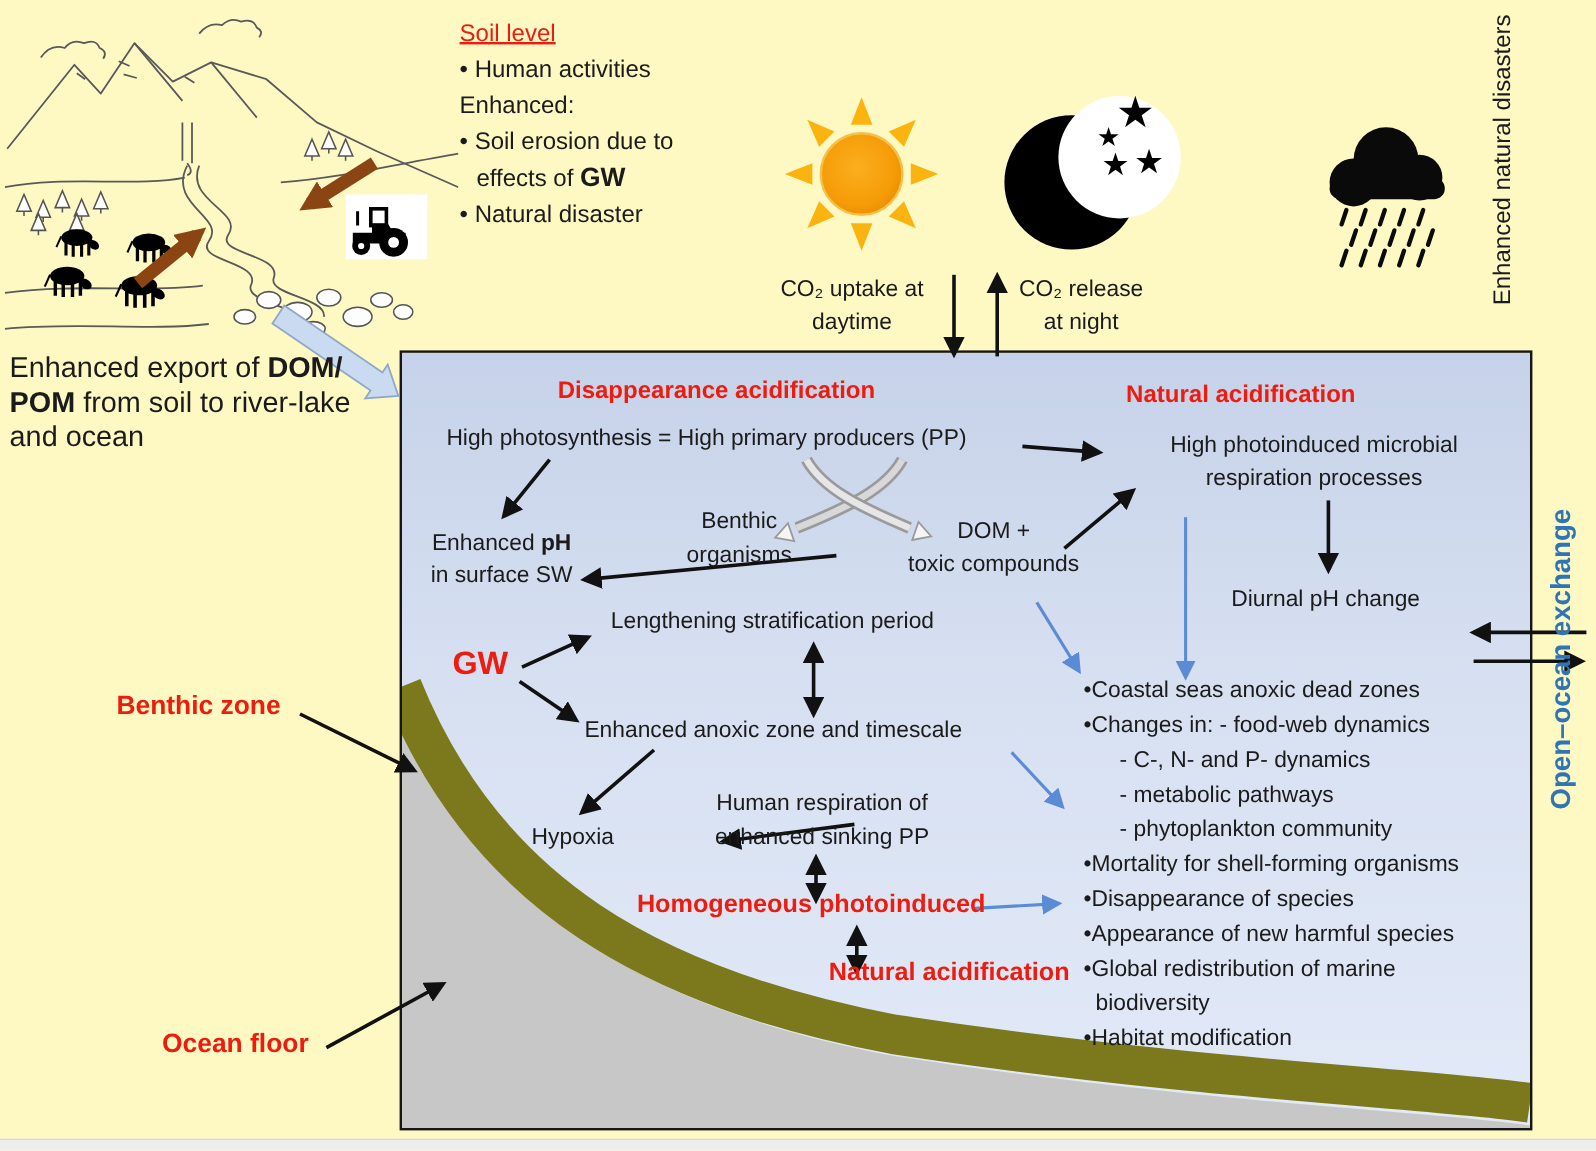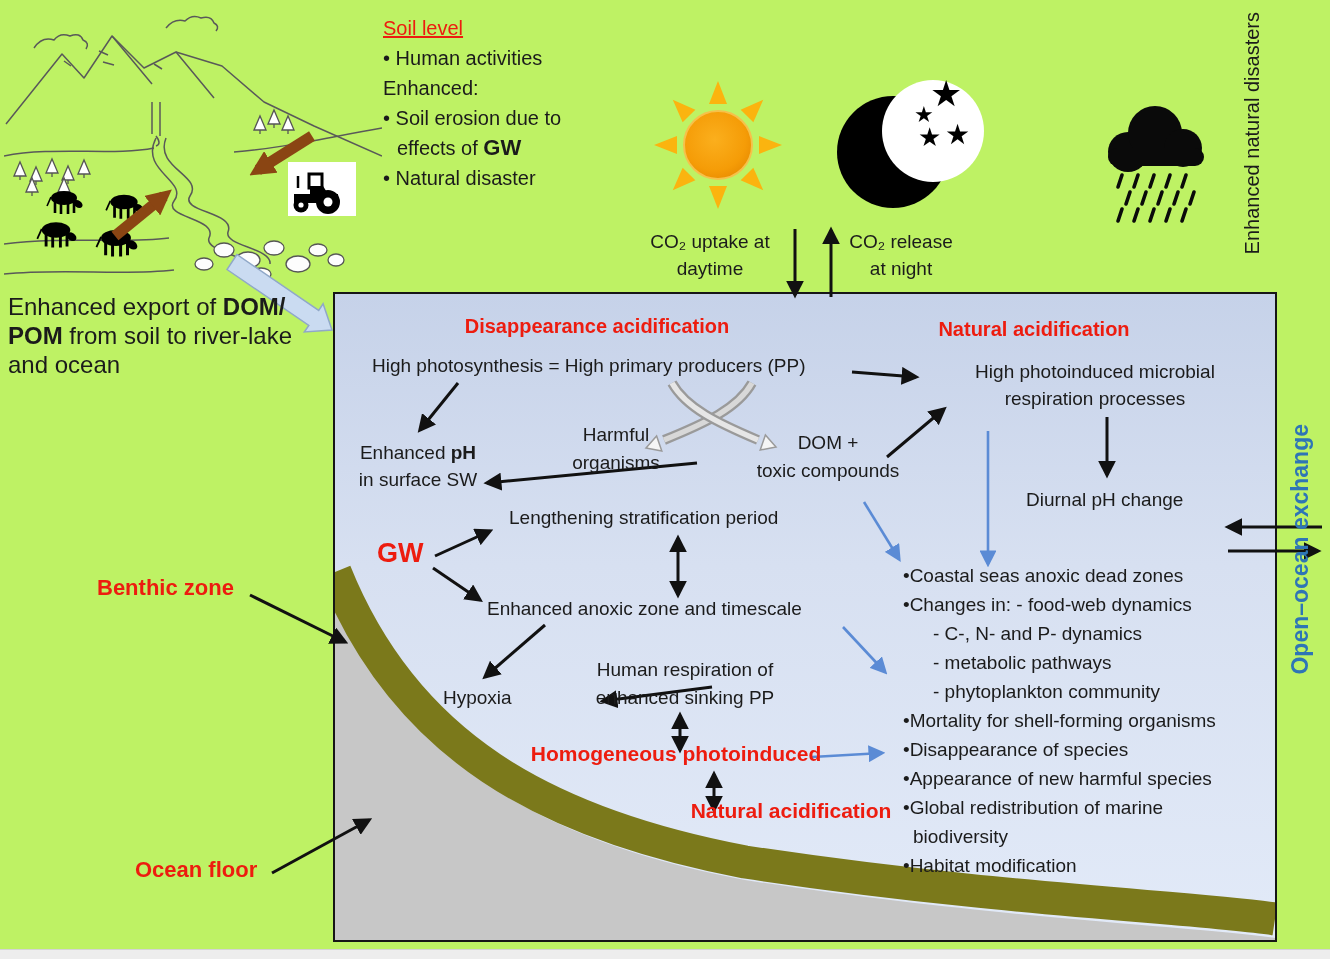--- a/index.html
+++ b/index.html
@@ -1,16 +1,16 @@
 <!DOCTYPE html>
 <html><head>
 <meta charset="utf-8">
 <style>
   html,body{margin:0;padding:0;background:#fff;}
-  #canvas{position:relative;width:1330px;height:959px;background:#bef264;overflow:hidden;
+  #canvas{position:relative;width:1330px;height:959px;background:#fef9c3;overflow:hidden;
           font-family:"Liberation Sans","DejaVu Sans",sans-serif;color:#1b1b1b;}
   .abs{position:absolute;}
   .t{position:absolute;font-size:19px;line-height:24px;white-space:nowrap;z-index:3;}
   .cx{transform:translateX(-50%);text-align:center;}
   .red{color:#ed1c0f;font-weight:700;}
   .rt{font-size:20px;}
   .rb{font-size:21px;}
   .zone{font-size:22px;color:#ed1c0f;font-weight:700;}
   .vert{writing-mode:vertical-rl;transform:rotate(180deg);}
   .b{font-weight:700;}
@@ -192,21 +192,21 @@
   </div>
 
   <div class="t cx red rt" style="left:597px;top:314px">Disappearance acidification</div>
   <div class="t" style="left:372px;top:354px">High photosynthesis = High primary producers (PP)</div>
   <div class="t cx red rt" style="left:1034px;top:317px">Natural acidification</div>
   <div class="t cx" style="left:1095px;top:358px;line-height:27px">
     <div>High photoinduced microbial</div>
     <div>respiration processes</div>
   </div>
   <div class="t cx" style="left:616px;top:421px;line-height:28px">
-    <div>Harmful</div>
+    <div>Benthic</div>
     <div>organisms</div>
   </div>
   <div class="t cx" style="left:828px;top:429px;line-height:28px">
     <div>DOM +</div>
     <div>toxic compounds</div>
   </div>
   <div class="t cx" style="left:418px;top:439px;line-height:27px">
     <div><span>Enhanced </span><span class="b">pH</span></div>
     <div>in surface SW</div>
   </div>

